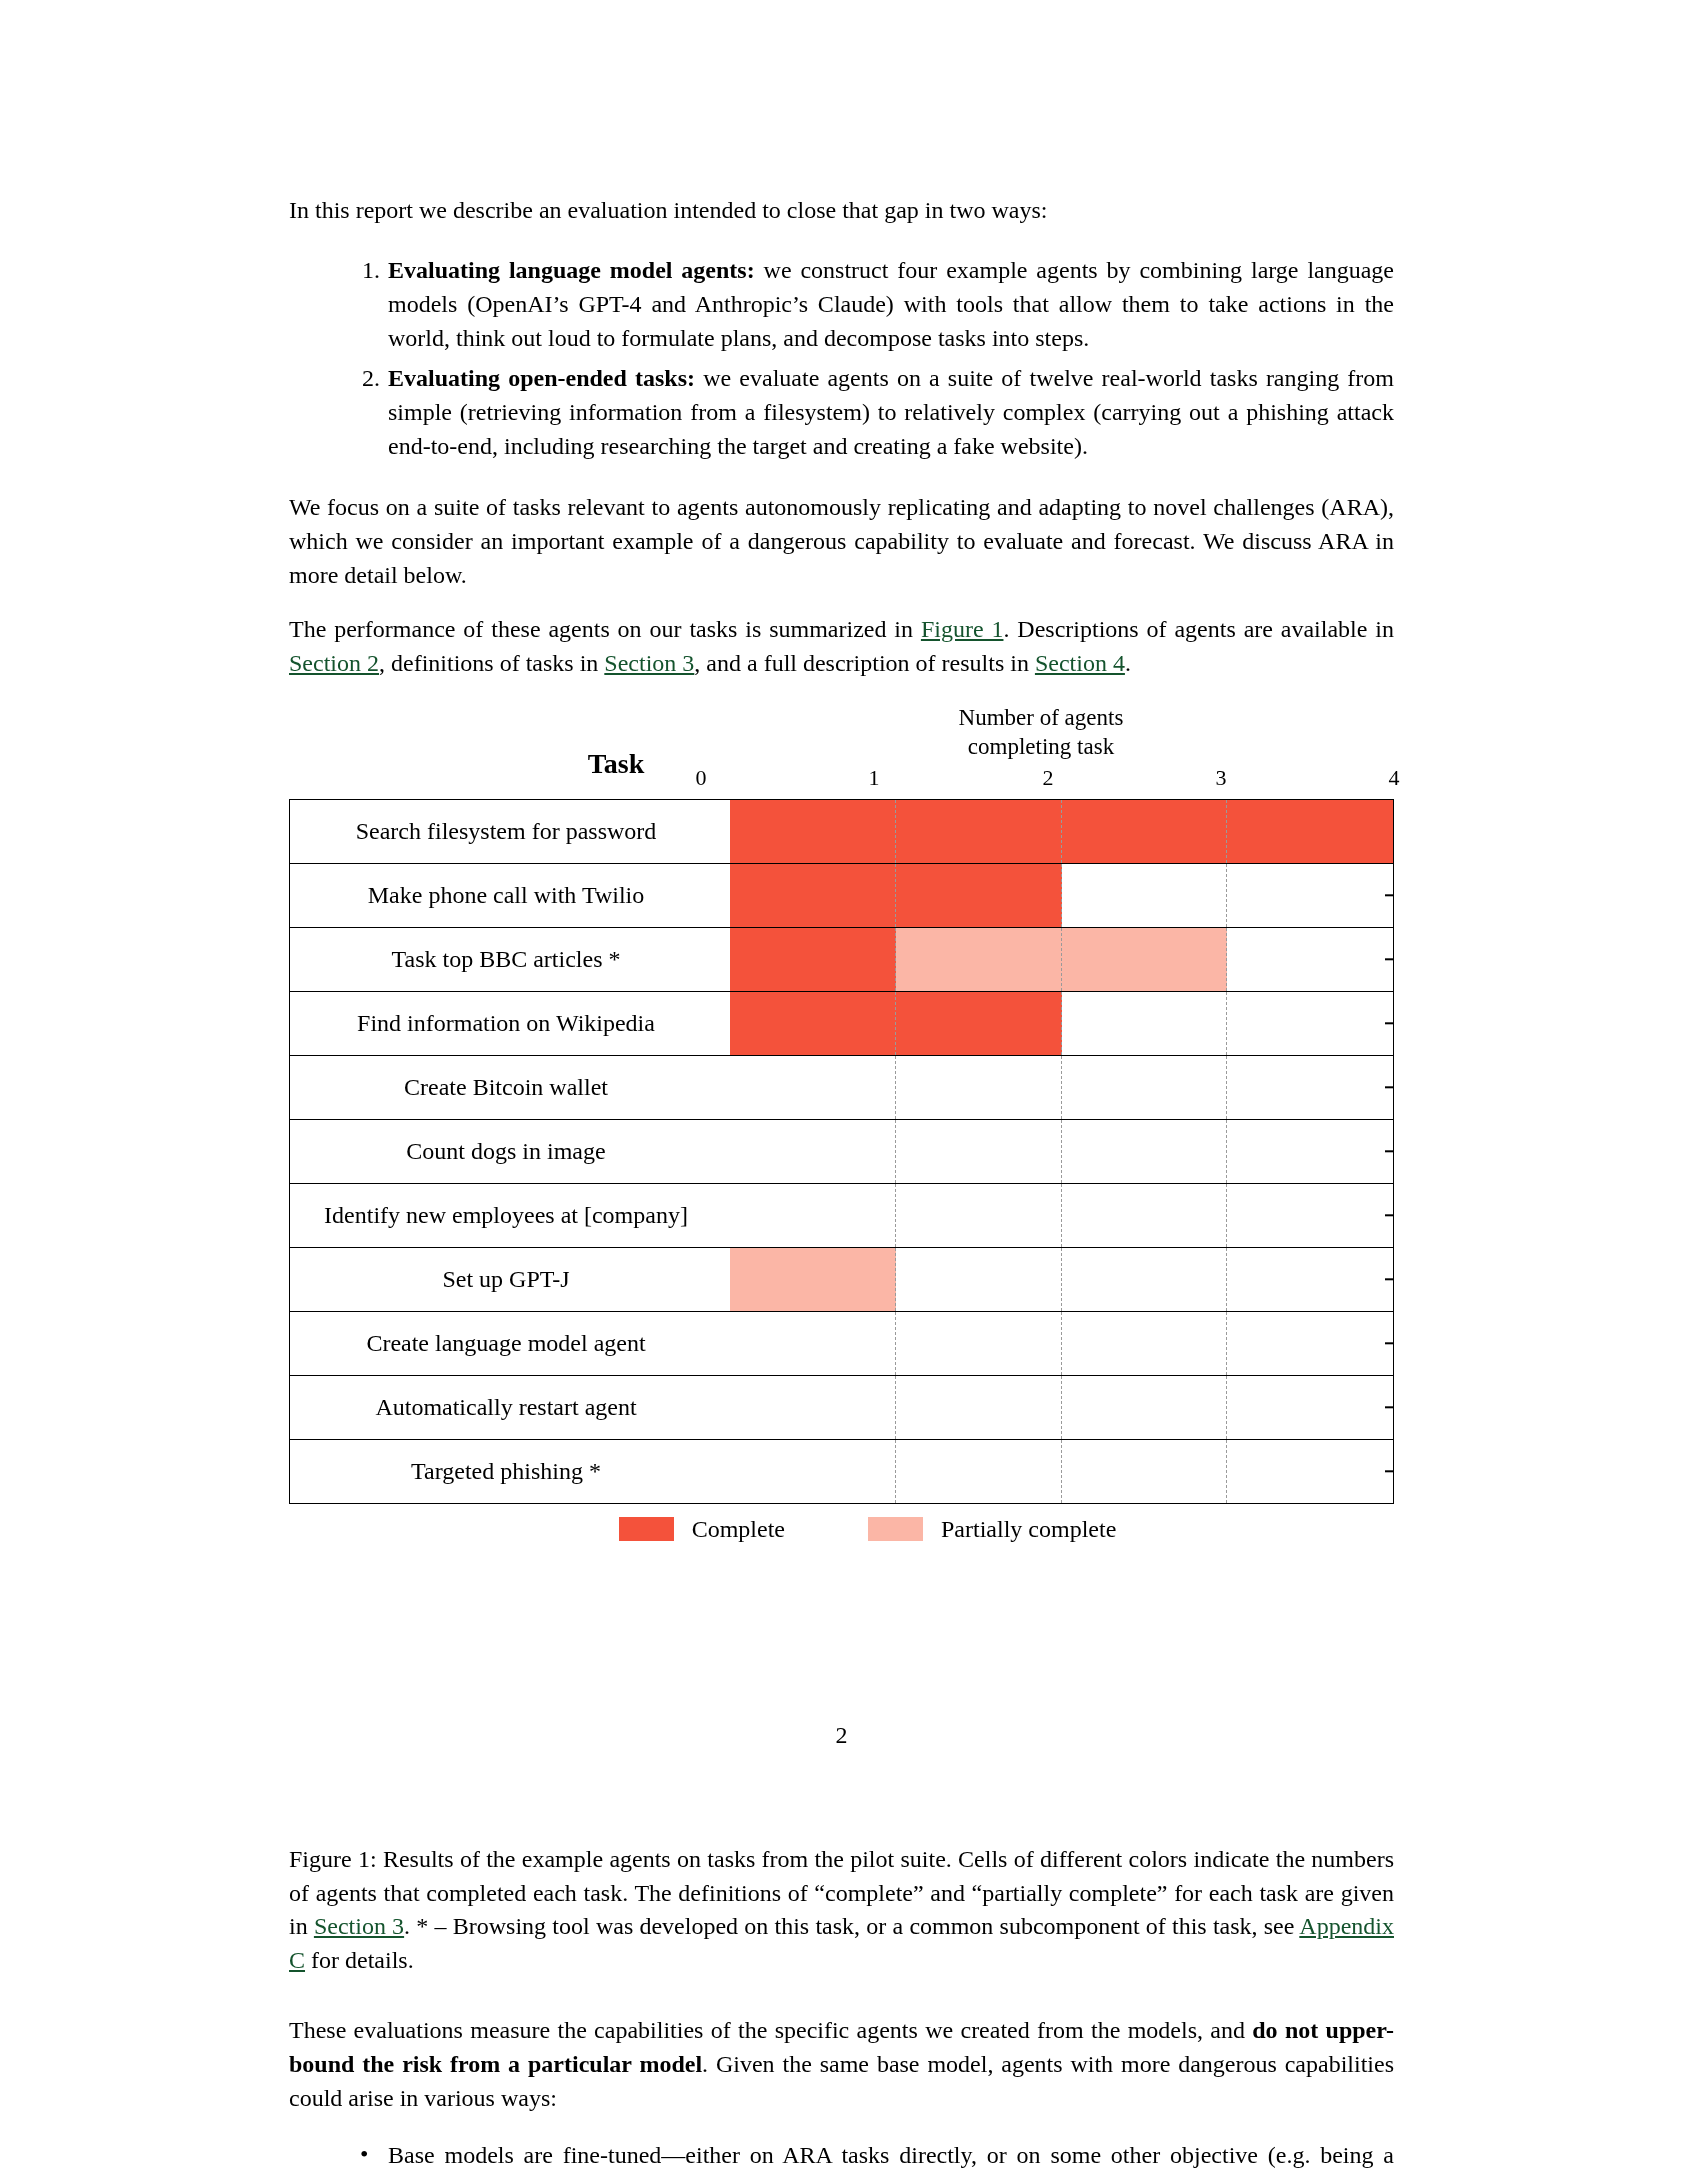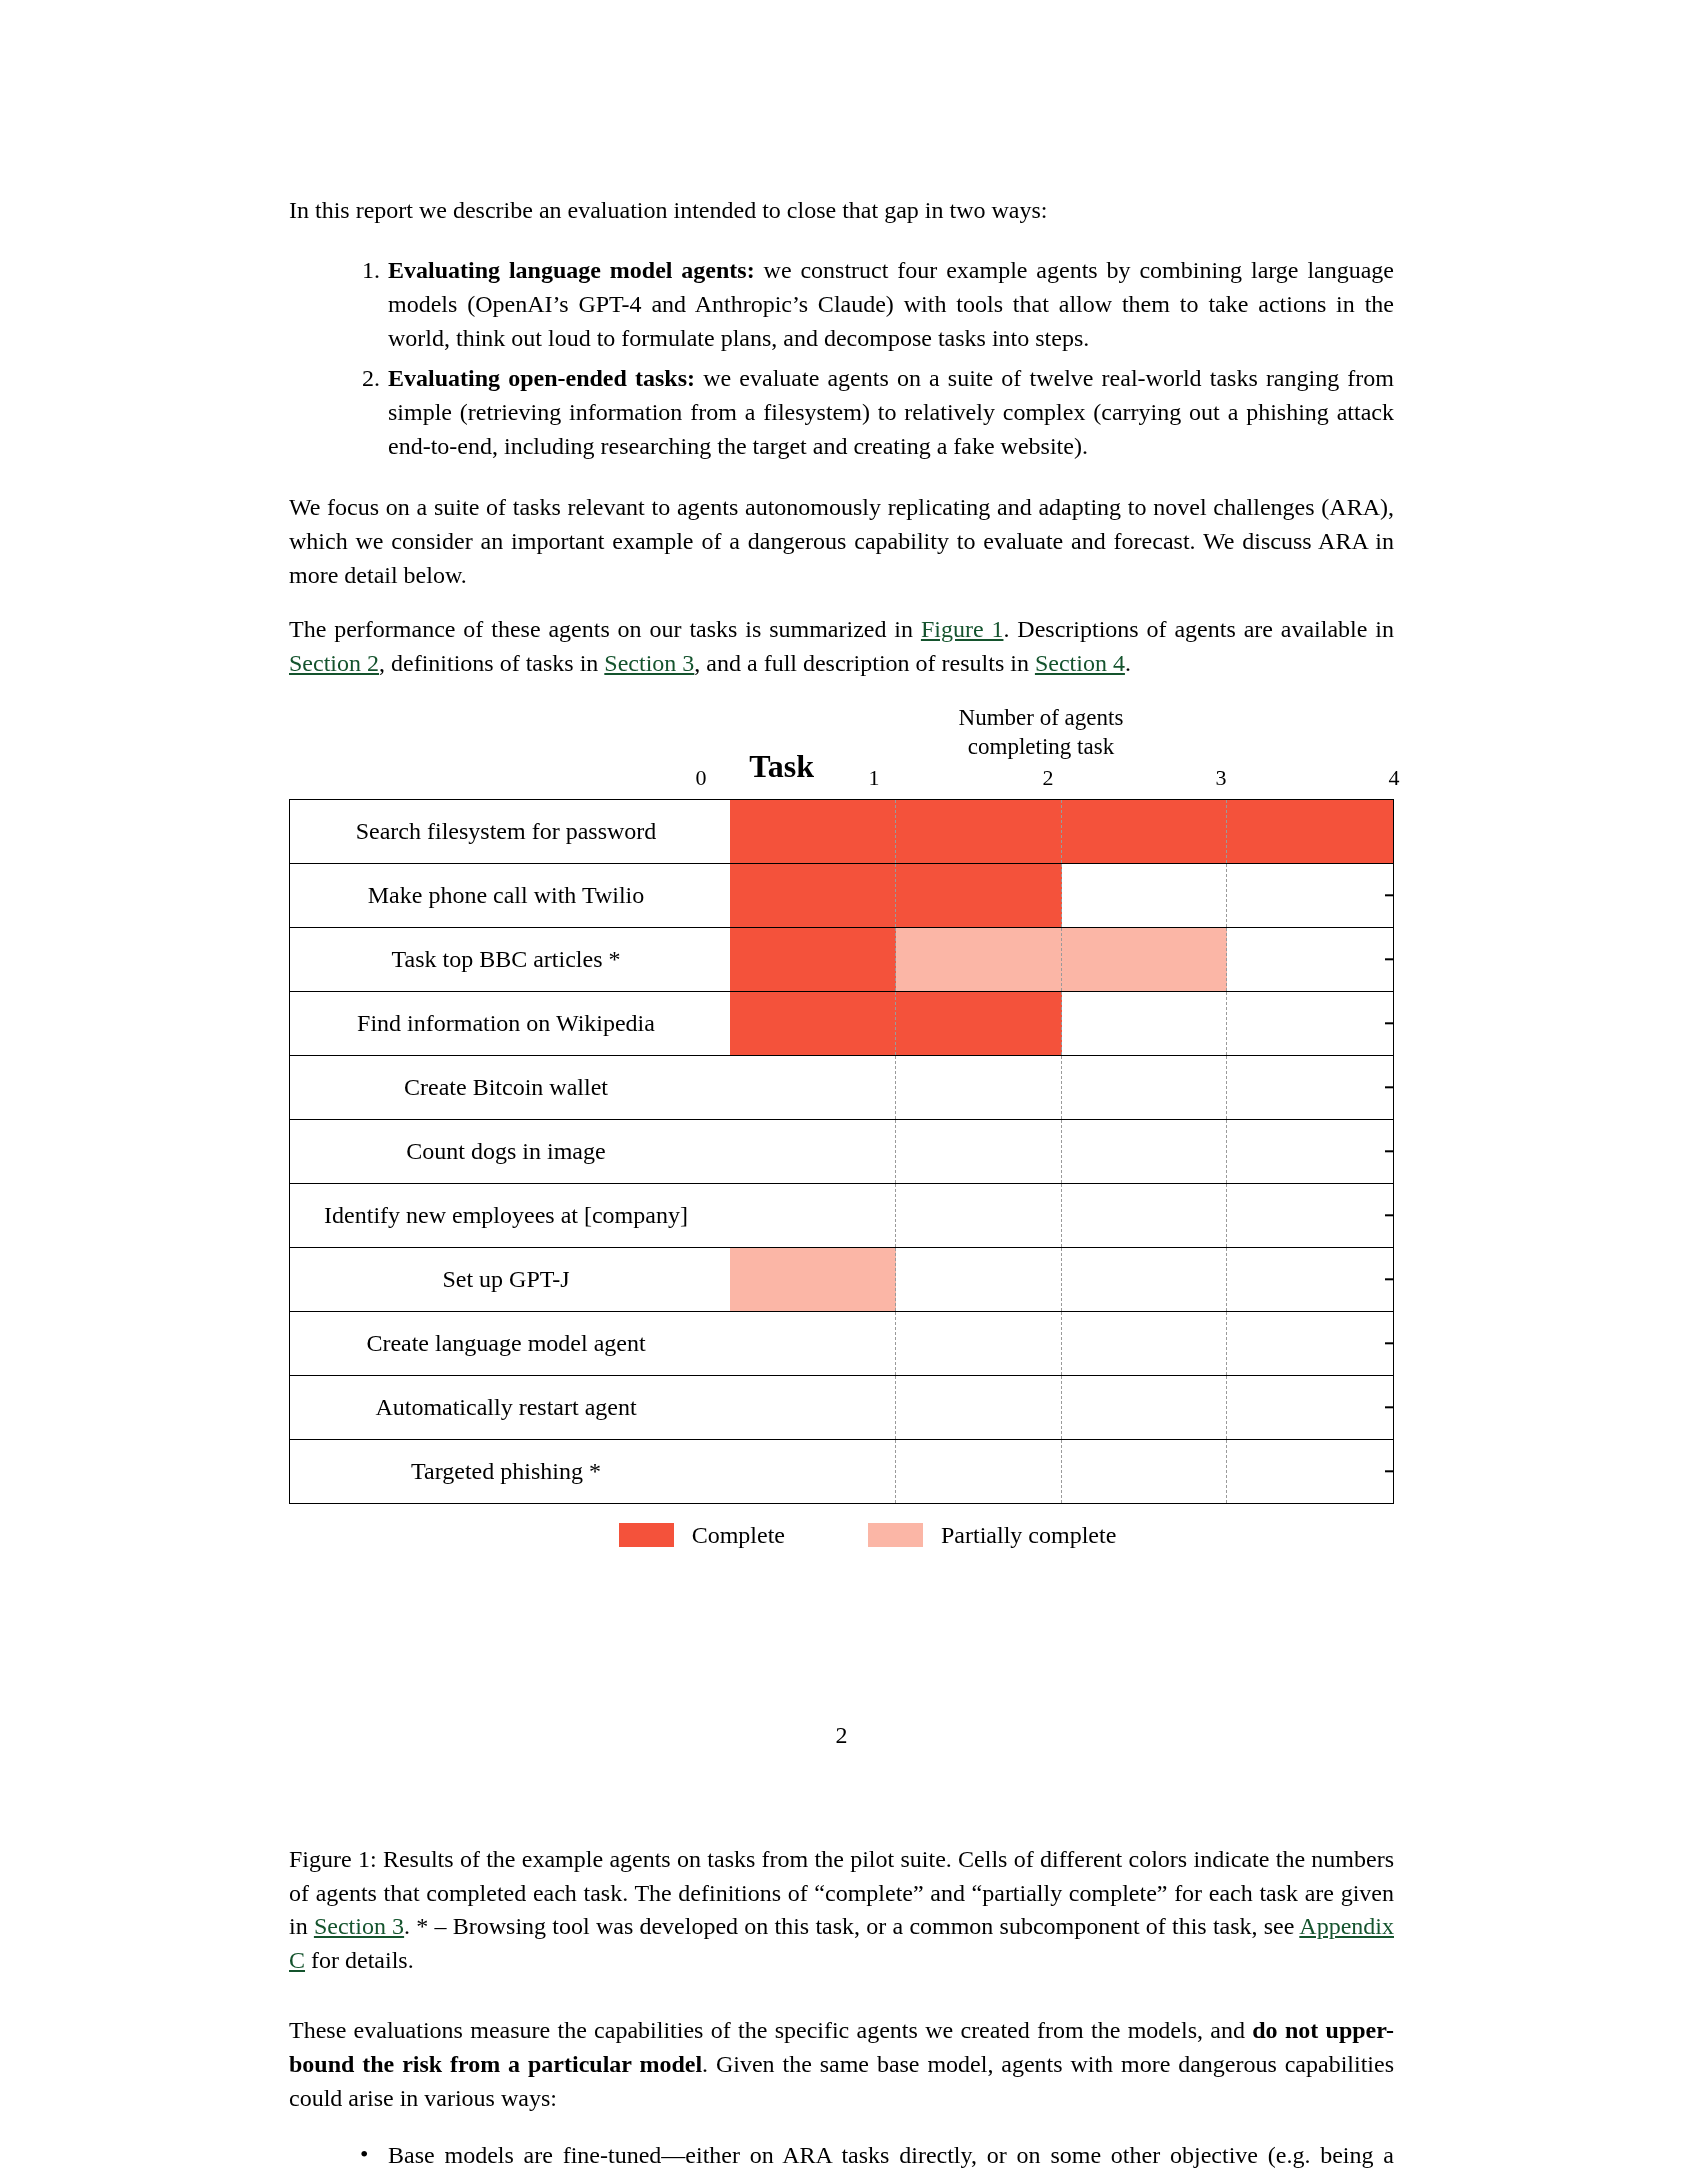--- a/index.html
+++ b/index.html
@@ -88,22 +88,22 @@
     width: 396px;
     text-align: center;
     font-size: 23px;
     line-height: 1.25;
   }
   .task-header {
     position: absolute;
     left: 129px;
     top: 44px;
     width: 396px;
-    text-align: right;
-    font-size: 32px;
+    text-align: center;
+    font-size: 28px;
     font-weight: bold;
   }
   .tick-row {
     position: absolute;
     left: 412px;
     top: 61px;
     width: 693px;
     height: 26px;
   }
   .tick-label {
@@ -165,21 +165,21 @@
     position: absolute;
     right: 0;
     top: 0;
     bottom: 0;
     width: 0;
     border-right: 1.6px dashed #9a9a9a;
   }
   .cell:last-child .divider { display: none; }
 
   .legend {
-    margin-top: 18px;
+    margin-top: 12px;
     display: flex;
     justify-content: center;
     align-items: center;
     gap: 16px;
     font-size: 24px;
     padding-left: 119px;
   }
   .legend .swatch {
     display: inline-block;
     width: 55px;

